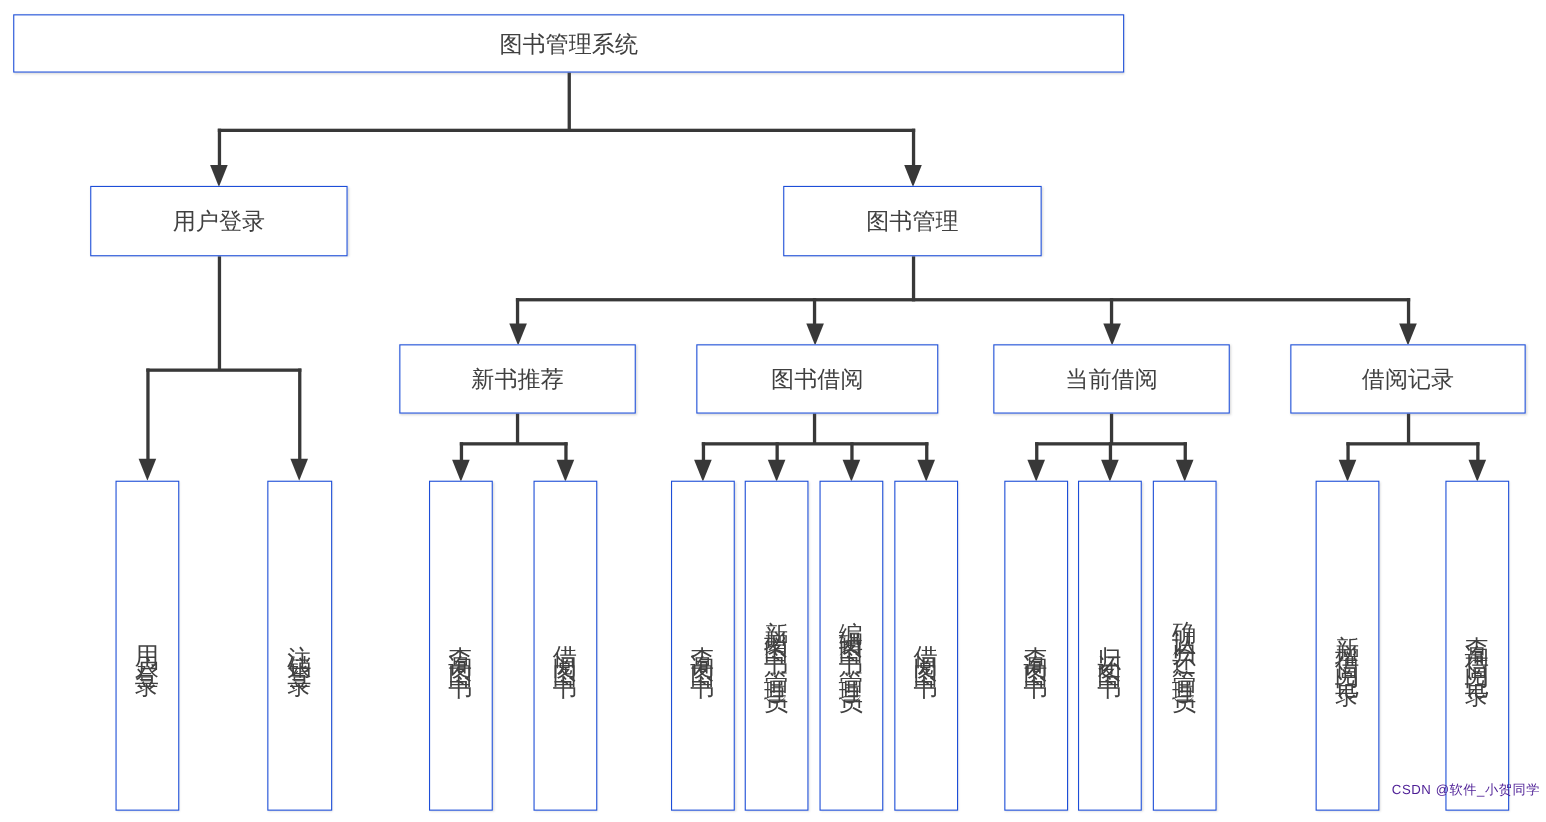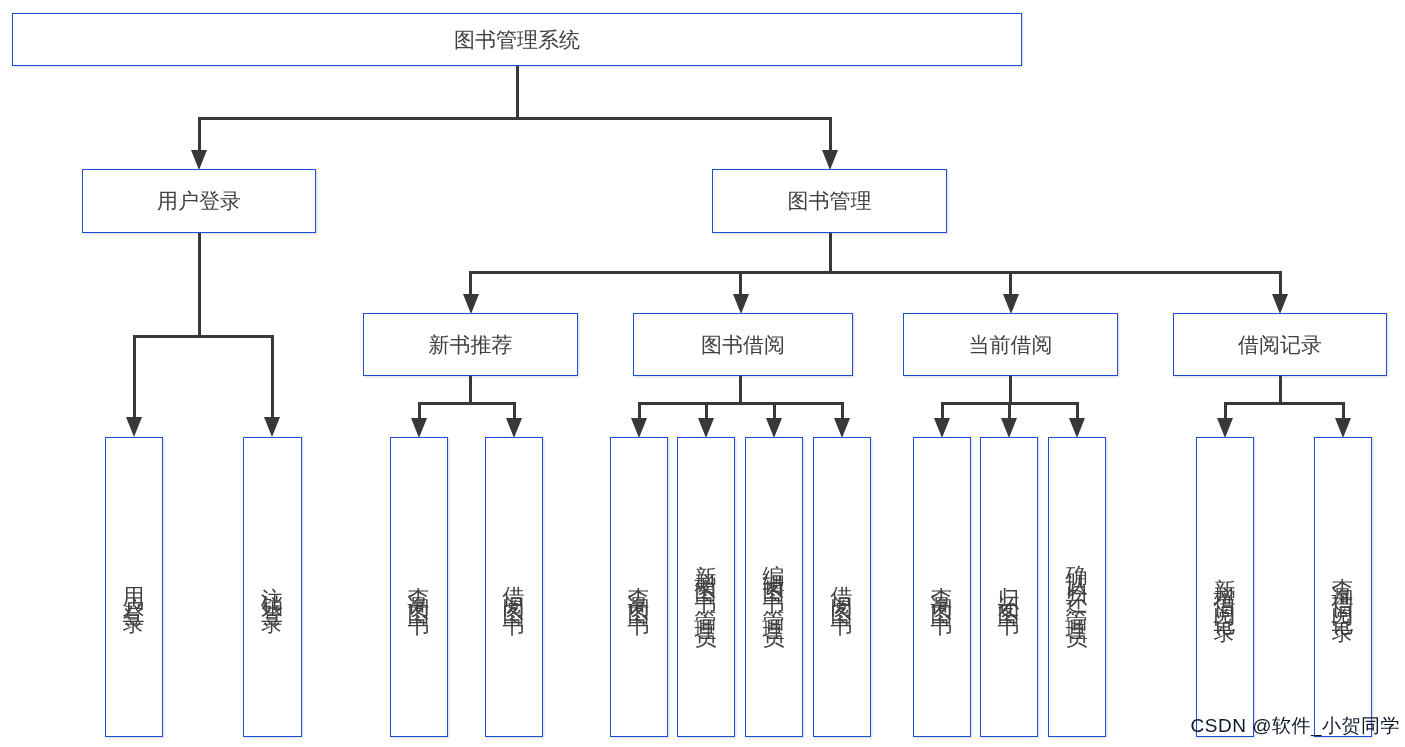--- a/index.html
+++ b/index.html
@@ -19,22 +19,22 @@
     letter-spacing:9px;line-height:1.05;font-size:22px;white-space:normal;
   }
   .hline{position:absolute;height:3px;background:#383838;}
   .vline{position:absolute;width:3px;background:#383838;}
   .arrow{
     position:absolute;width:0;height:0;
     border-left:8px solid transparent;border-right:8px solid transparent;
     border-top:20px solid #383838;
   }
   .watermark{
-    position:absolute;right:5px;bottom:8px;z-index:10;
-    color:#0f172a;font-size:19px;letter-spacing:0.5px;white-space:nowrap;
+    position:absolute;right:5px;bottom:20px;z-index:10;
+    color:#4c1d95;font-size:12px;letter-spacing:0.5px;white-space:nowrap;
   }
 </style>
 </head>
 <body>
 
 <div class="stage">
 
   <div class="vline" style="left:515.5px;top:64px;height:55px"></div>
   <div class="hline" style="left:197.5px;top:116.5px;width:634px"></div>
   <div class="vline" style="left:197.5px;top:116.5px;height:35px"></div>

